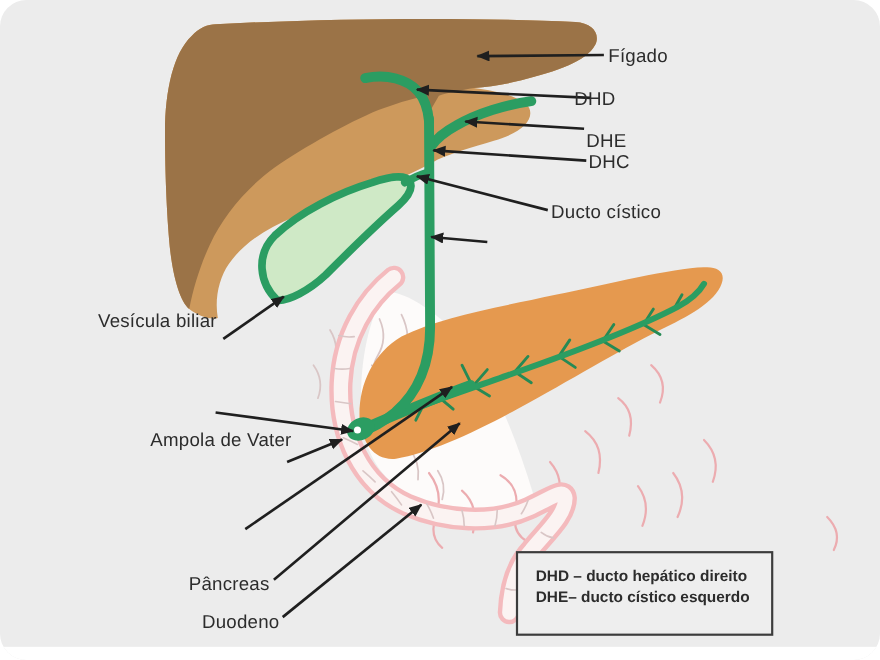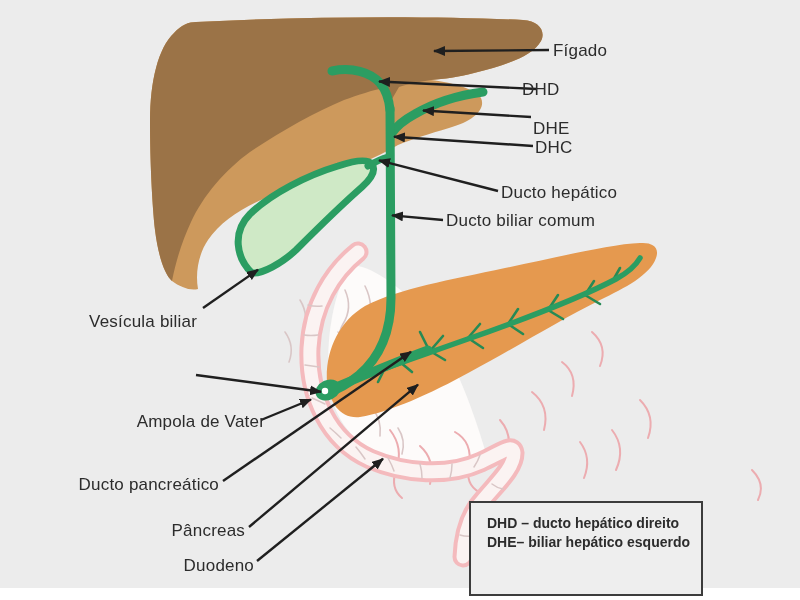--- a/index.html
+++ b/index.html
@@ -1,33 +1,34 @@
 <!DOCTYPE html>
 <html style="--c-background: #ececec; --c-footer_strip: #ffffff; --c-liver_dark: #9b7347; --c-liver_light: #cd995c; --c-duct_green: #2b9d62; --c-duct_branch: #268a55; --c-gallbladder_fill: #cfe9c6; --c-pancreas: #e5994f; --c-duodenum_wall: #f4babd; --c-duodenum_lumen: #fbf3f2; --c-loop_interior: #fdfbfa; --c-squiggle: #ecacb0; --c-squiggle_faint: #d9c6c6; --c-ampulla_dot: #ffffff; --c-arrow: #1f1f1f; --c-text: #2c2c2c; --c-legend_border: #3c3c3c; --c-legend_bg: #eeeeee;"><head>
 <meta charset="utf-8">
 <style>
   html,body{margin:0;padding:0;}
   .stage{
     position:relative;width:800px;height:600px;overflow:hidden;
     background:var(--c-background);
     font-family:"Liberation Sans",sans-serif;
+    border-radius:24px;
   }
   svg{position:absolute;left:0;top:0;}
   .lbl{
     position:absolute;font-size:17px;line-height:17px;letter-spacing:.2px;
     color:var(--c-text);white-space:nowrap;
   }
   .duct{stroke:var(--c-duct_green);fill:none;stroke-linecap:round;stroke-linejoin:round;}
   .branch{stroke:var(--c-duct_branch);stroke-width:2.6;fill:none;stroke-linecap:round;}
   .sq{stroke:var(--c-squiggle);stroke-width:2;fill:none;stroke-linecap:round;}
   .sqf{stroke:var(--c-squiggle_faint);stroke-width:1.6;fill:none;stroke-linecap:round;}
   .tick{stroke:var(--c-squiggle_faint);stroke-width:1.5;fill:none;stroke-linecap:round;}
   .arrow{stroke:var(--c-arrow);stroke-width:2.4;fill:none;}
   .legend{
-    position:absolute;left:469px;top:501px;width:234px;height:95px;
+    position:absolute;left:469px;top:501px;width:234px;height:77px;
     box-sizing:border-box;border:2px solid var(--c-legend_border);
     background:var(--c-legend_bg);padding:11px 0 0 16px;
   }
   .legend div{
     font-size:14px;font-weight:bold;line-height:19px;color:var(--c-text);
     white-space:nowrap;
   }
 </style>
 </head>
 <body>
@@ -152,26 +153,24 @@
       <path class="arrow" marker-end="url(#ah)" d="M257,561 L383,458.8"></path>
     </g>
 
     <rect x="0" y="588" width="800" height="12" style="fill:var(--c-footer_strip)"></rect>
   </svg>
 
   <div class="lbl" style="left:553px;top:42px">Fígado</div>
   <div class="lbl" style="left:522px;top:81px">DHD</div>
   <div class="lbl" style="left:533px;top:120px">DHE</div>
   <div class="lbl" style="left:535px;top:139px">DHC</div>
-  <div class="lbl" style="left:501px;top:184px">Ducto hepático</div>
-  <div class="lbl" style="left:446px;top:212px">Ducto biliar comum</div>
-  <div class="lbl" style="right:603px;top:313px">Vesícula biliar</div>
-  <div class="lbl" style="right:535px;top:413px">Ampola de Vater</div>
-  <div class="lbl" style="right:581px;top:476px">Ducto pancreático</div>
+  <div class="lbl" style="left:501px;top:184px">Ducto cístico</div>
+  <div class="lbl" style="right:603px;top:283px">Vesícula biliar</div>
+  <div class="lbl" style="right:535px;top:391px">Ampola de Vater</div>
   <div class="lbl" style="right:555px;top:522px">Pâncreas</div>
   <div class="lbl" style="right:546px;top:557px">Duodeno</div>
 
   <div class="legend">
     <div>DHD – ducto hepático direito</div>
-    <div>DHE– biliar hepático esquerdo</div>
+    <div>DHE– ducto cístico esquerdo</div>
   </div>
 
 </div>
 
 </body></html>

